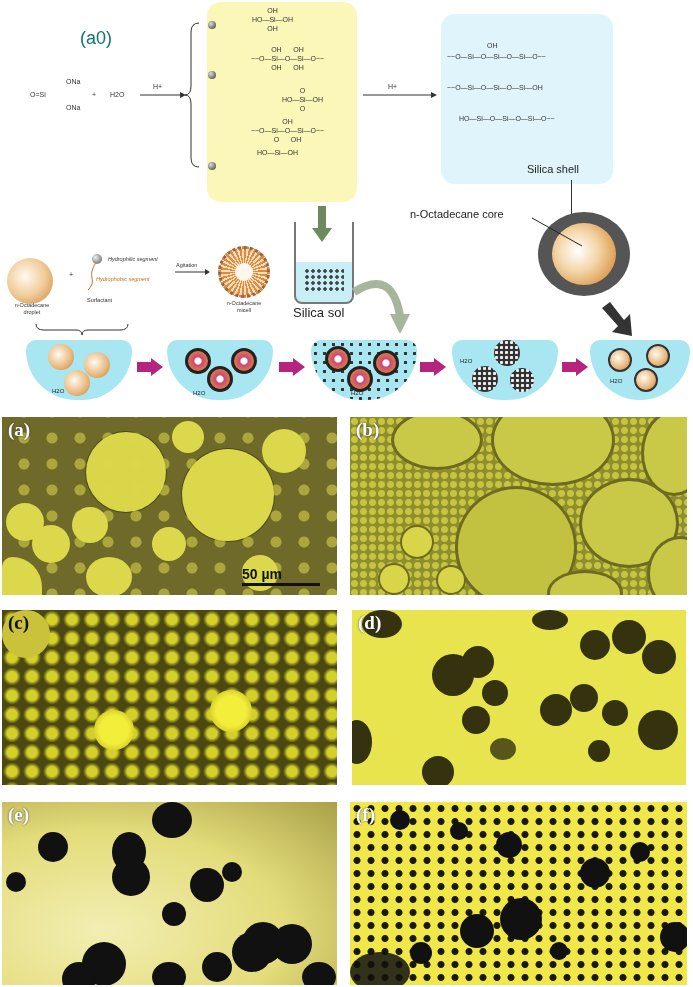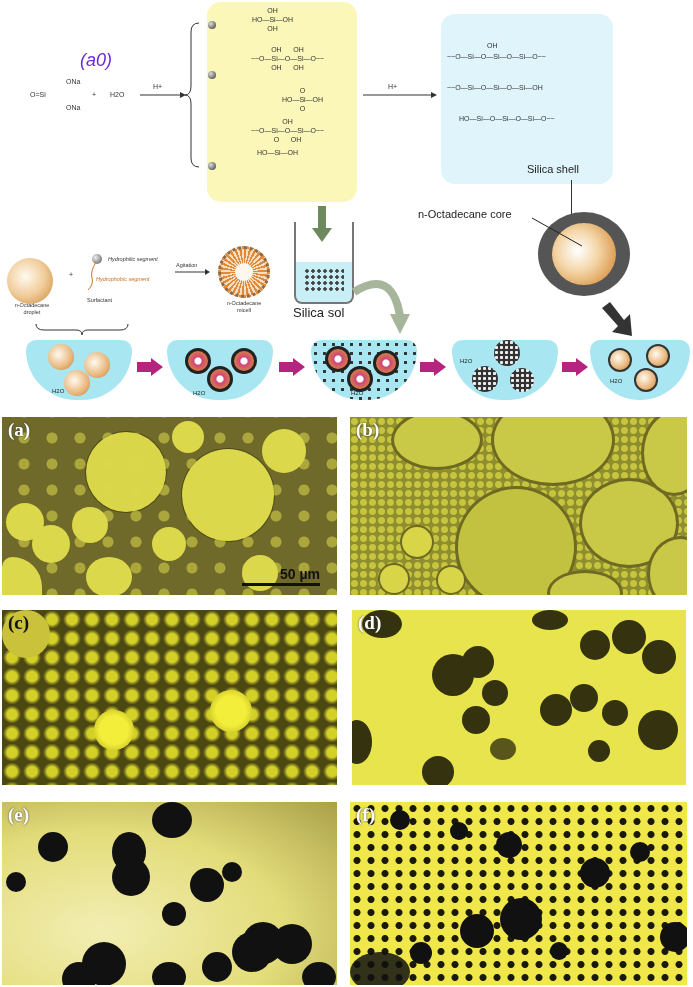--- a/index.html
+++ b/index.html
@@ -7,21 +7,21 @@
   .abs{position:absolute;}
   .chem{font-family:"Liberation Sans",sans-serif;font-size:7px;color:#333;}
   .panel{position:absolute;overflow:hidden;}
   .plabel{position:absolute;left:6px;top:2px;font-family:"Liberation Serif",serif;font-weight:bold;font-size:19px;color:#fff;text-shadow:0 0 2px #333;}
 </style>
 </head>
 <body>
 
 <div class="abs" style="left:0;top:0;width:693px;height:410px;">
 
-  <div class="abs" style="left:80px;top:50px;font-size:18px;color:#6d28d9;font-style:italic;">(a0)</div>
+  <div class="abs" style="left:80px;top:28px;font-size:18px;color:#0f766e;">(a0)</div>
 
   <div class="abs chem" style="left:28px;top:78px;width:60px;height:40px;">
     <span class="abs" style="left:38px;top:0;">ONa</span>
     <span class="abs" style="left:2px;top:13px;">O=Si</span>
     <span class="abs" style="left:38px;top:26px;">ONa</span>
   </div>
   <span class="abs chem" style="left:92px;top:91px;">+</span>
   <span class="abs chem" style="left:110px;top:91px;">H2O</span>
 
   <span class="abs chem" style="left:153px;top:83px;">H+</span>
@@ -57,21 +57,21 @@
   <div class="abs chem" style="left:447px;top:40px;width:160px;line-height:11px;">
     <div style="margin-left:40px;">OH</div>
     <div>~~O—Si—O—Si—O—Si—O~~</div>
     <div style="margin-top:20px;">~~O—Si—O—Si—O—Si—OH</div>
     <div style="margin-top:20px;margin-left:12px;">HO—Si—O—Si—O—Si—O~~</div>
   </div>
   <div class="abs" style="left:527px;top:163px;font-size:11px;color:#222;">Silica shell</div>
 
   <div class="abs" style="left:571px;top:180px;width:1px;height:38px;background:#333;"></div>
 
-  <div class="abs" style="left:410px;top:208px;font-size:11px;font-style:normal;color:#222;margin-left:8px;">n-Octadecane core</div>
+  <div class="abs" style="left:410px;top:208px;font-size:11px;font-style:normal;color:#222;">n-Octadecane core</div>
   <div class="abs" style="left:538px;top:212px;width:92px;height:84px;border-radius:50%;background:#555;">
     <div class="abs" style="left:14px;top:11px;width:64px;height:62px;border-radius:50%;background:radial-gradient(circle at 40% 45%,#fff 0%,#f3d6a8 40%,#d88f3e 85%,#b06a22 100%);"></div>
   </div>
   <svg class="abs" style="left:530px;top:216px;" width="60" height="40">
       <line x1="2" y1="2" x2="52" y2="30" stroke="#222" stroke-width="1"></line>
     </svg>
   <svg class="abs" style="left:600px;top:300px;" width="36" height="38">
       <polygon points="2,8 10,2 24,20 30,14 32,36 12,32 18,26" fill="#333"></polygon>
     </svg>
 
@@ -174,21 +174,21 @@
   <div class="abs" style="left:30px;top:108px;width:38px;height:38px;border-radius:50%;background:#dcd84c;"></div>
   <div class="abs" style="left:70px;top:90px;width:36px;height:36px;border-radius:50%;background:#dcd84c;"></div>
   <div class="abs" style="left:84px;top:140px;width:46px;height:40px;border-radius:50%;background:#dcd84c;"></div>
   <div class="abs" style="left:150px;top:110px;width:34px;height:34px;border-radius:50%;background:#dcd84c;"></div>
   <div class="abs" style="left:260px;top:12px;width:44px;height:44px;border-radius:50%;background:#dcd84c;"></div>
   <div class="abs" style="left:240px;top:138px;width:36px;height:36px;border-radius:50%;background:#dcd84c;"></div>
   <div class="abs" style="left:170px;top:4px;width:32px;height:32px;border-radius:50%;background:#dcd84c;"></div>
   <div class="abs" style="left:0;top:0;width:335px;height:178px;background:radial-gradient(circle,#dcd84c 5px,transparent 6px) 8px 8px/28px 26px;opacity:.55;"></div>
   <div class="abs" style="left:0;top:140px;width:40px;height:40px;border-radius:10px 30px 0 0;background:#dcd84c;"></div>
   <div class="plabel">(a)</div>
-  <div class="abs" style="left:240px;top:150px;width:78px;text-align:right;">
+  <div class="abs" style="left:240px;top:150px;width:78px;text-align:left;">
     <div style="font-weight:bold;font-size:14px;color:#111;line-height:14px;">50 µm</div>
     <div style="height:3px;background:#111;margin-top:2px;"></div>
   </div>
 </div>
 
 <div class="panel" style="left:350px;top:417px;width:337px;height:178px;background:#8f8e2e radial-gradient(circle,#c7c43f 3px,transparent 4px) 0 0/9px 9px;">
   <div class="abs" style="left:44px;top:-4px;width:86px;height:54px;border-radius:50%;background:#c9c847;box-shadow:0 0 0 3px #6f6a22;"></div>
   <div class="abs" style="left:144px;top:-20px;width:118px;height:86px;border-radius:50%;background:#c9c847;box-shadow:0 0 0 3px #6f6a22;"></div>
   <div class="abs" style="left:108px;top:72px;width:116px;height:116px;border-radius:50%;background:#c3c240;box-shadow:0 0 0 3px #6f6a22;"></div>
   <div class="abs" style="left:232px;top:64px;width:94px;height:84px;border-radius:50%;background:#c9c847;box-shadow:0 0 0 3px #6f6a22;"></div>

